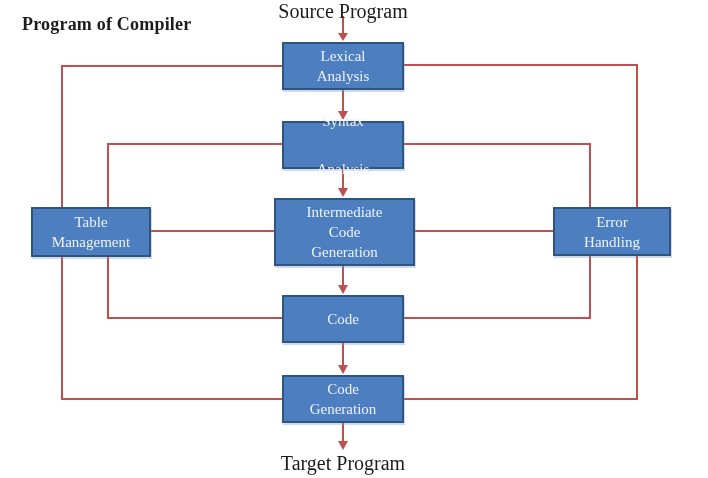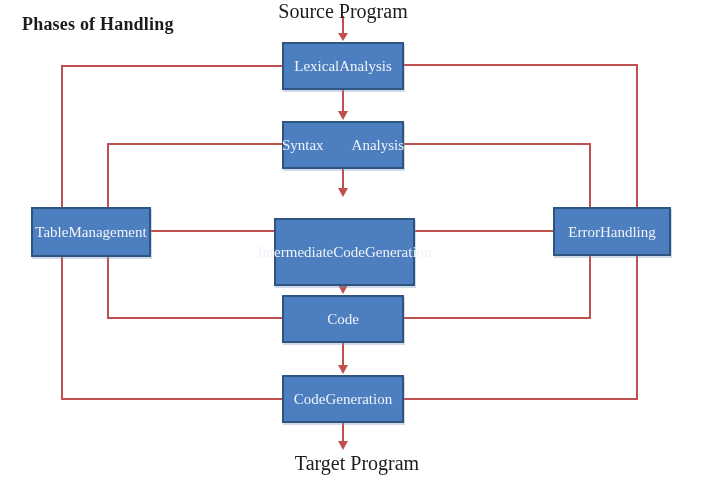--- a/index.html
+++ b/index.html
@@ -25,34 +25,34 @@
   .page-title{
     position:absolute;left:22px;top:14px;margin:0;
     font-size:18px;font-weight:bold;color:var(--label-text);
     letter-spacing:.2px;
   }
   .flow-label{
     position:absolute;width:200px;text-align:center;
     font-size:20px;color:var(--label-text);
   }
   .flow-label.source{left:243px;top:0px;}
-  .flow-label.target{left:257px;top:452px;}
+  .flow-label.target{left:243px;top:452px;}
   .node{
     position:absolute;
     background:var(--box-fill);
     border:2px solid var(--box-border);
     box-sizing:border-box;
     color:var(--box-text);
-    display:flex;flex-direction:row;align-items:center;justify-content:center;
+    display:flex;flex-direction:column;justify-content:center;
     font-size:15px;line-height:20px;text-align:center;
     box-shadow:1px 2px 0 rgba(120,150,190,.35);
   }
   .node-lexical {left:282px;top:42px; width:122px;height:48px;}
   .node-syntax  {left:282px;top:121px;width:122px;height:48px;gap:28px;}
-  .node-icg     {left:274px;top:198px;width:141px;height:68px;margin-top:20px;}
+  .node-icg     {left:274px;top:198px;width:141px;height:68px;}
   .node-codeopt {left:282px;top:295px;width:122px;height:48px;}
   .node-codegen {left:282px;top:375px;width:122px;height:48px;}
   .node-table   {left:31px; top:207px;width:120px;height:50px;}
   .node-error   {left:553px;top:207px;width:118px;height:49px;}
 </style>
 </head>
 <body>
 
 <div class="stage">
 
@@ -88,21 +88,21 @@
     <polyline points="404,65 637,65 637,207"></polyline>
     <polyline points="404,144 590,144 590,207"></polyline>
     <polyline points="151,231 274,231"></polyline>
     <polyline points="415,231 553,231"></polyline>
     <polyline points="108,257 108,318 282,318"></polyline>
     <polyline points="62,257 62,399 282,399"></polyline>
     <polyline points="590,256 590,318 404,318"></polyline>
     <polyline points="637,256 637,399 404,399"></polyline>
   </svg>
 
-  <h1 class="page-title">Phases of Handling</h1>
+  <h1 class="page-title">Program of Compiler</h1>
 
   <div class="flow-label source">Source Program</div>
 
   <div class="node node-lexical">
     <span>Lexical</span>
     <span>Analysis</span>
   </div>
 
   <div class="node node-syntax">
     <span>Syntax</span>

